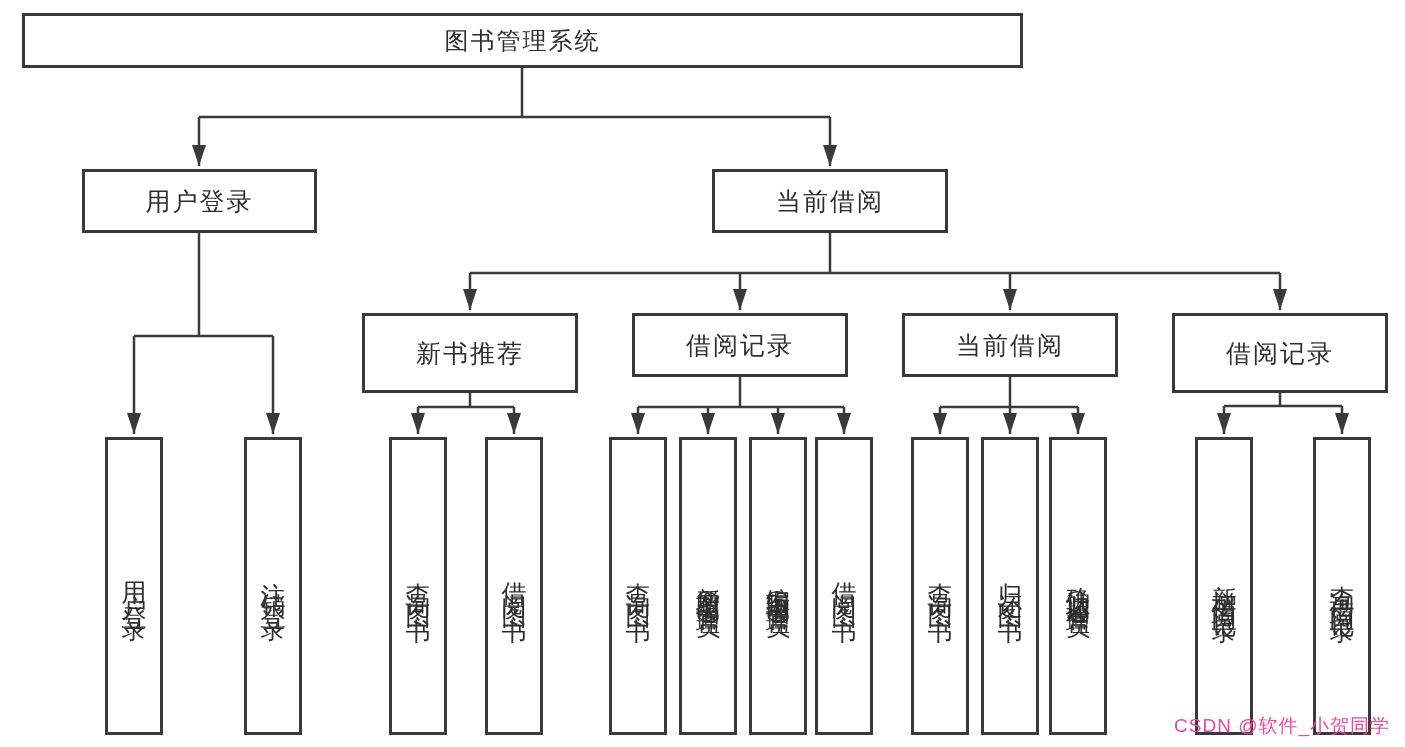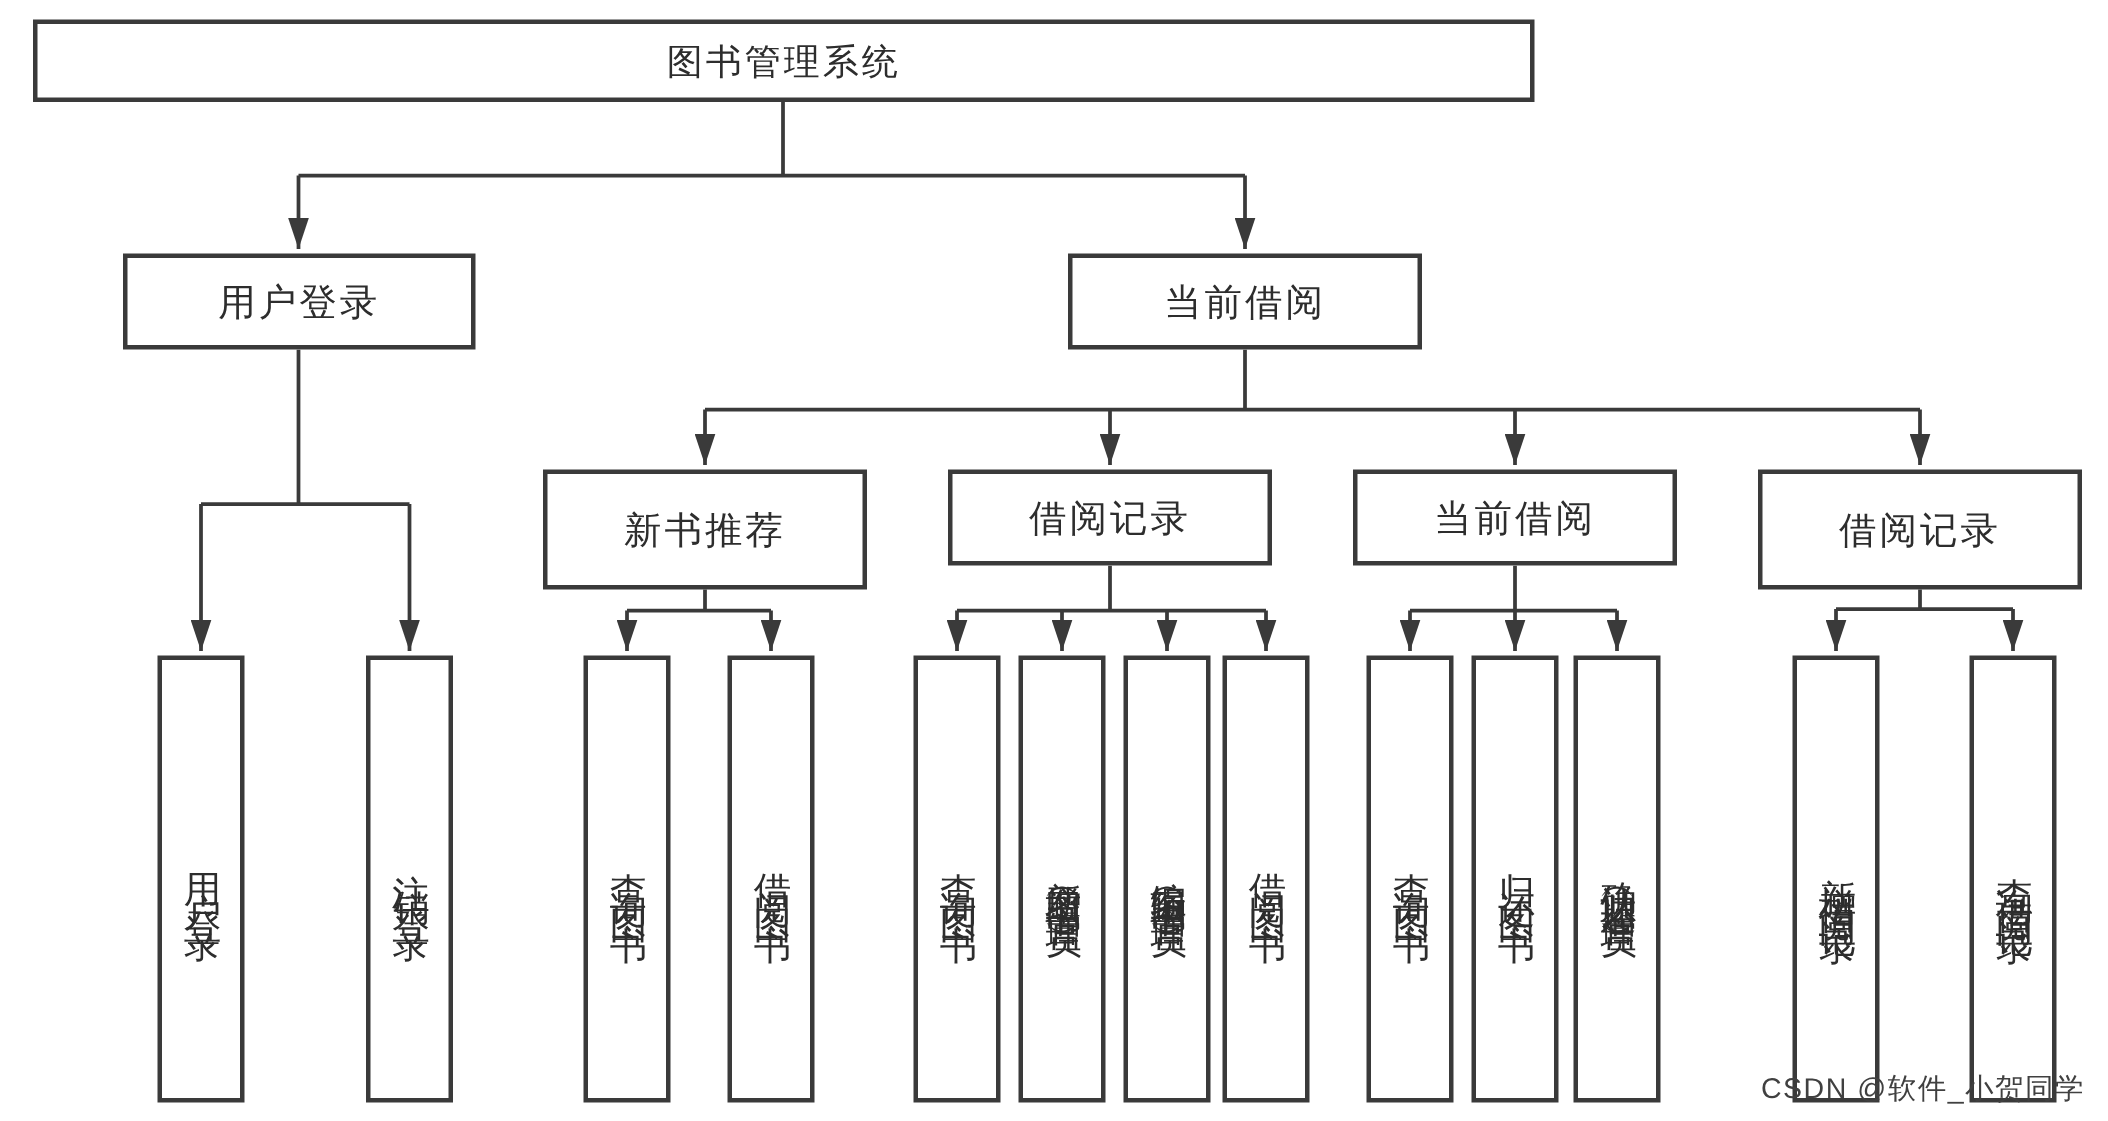--- a/index.html
+++ b/index.html
@@ -30,21 +30,21 @@
     font-size:25px;
     letter-spacing:12px;
     line-height:1;
   }
   .node.v.v6 span { letter-spacing:7px; }
   .node.v.vlong span { font-size:24px; letter-spacing:4px; }
   .watermark {
     position:absolute;
     right:15px; bottom:8px;
     font-size:19px;
-    color:#404040;
+    color:#ec4899;
     letter-spacing:1px;
     white-space:nowrap;
     z-index:3;
     margin-left:35px;
   }
 </style>
 </head>
 <body>
 
 <div class="stage">

